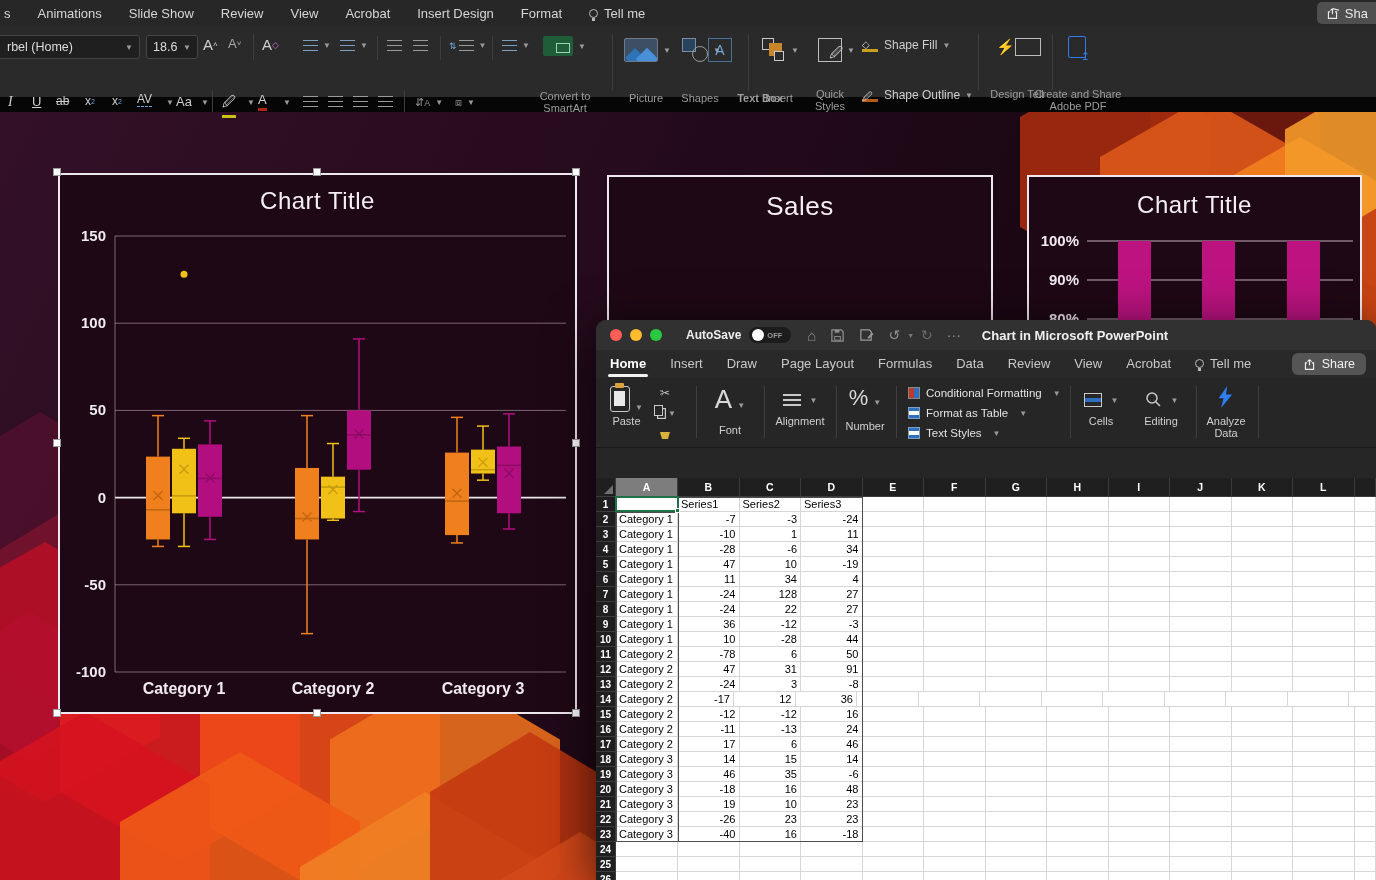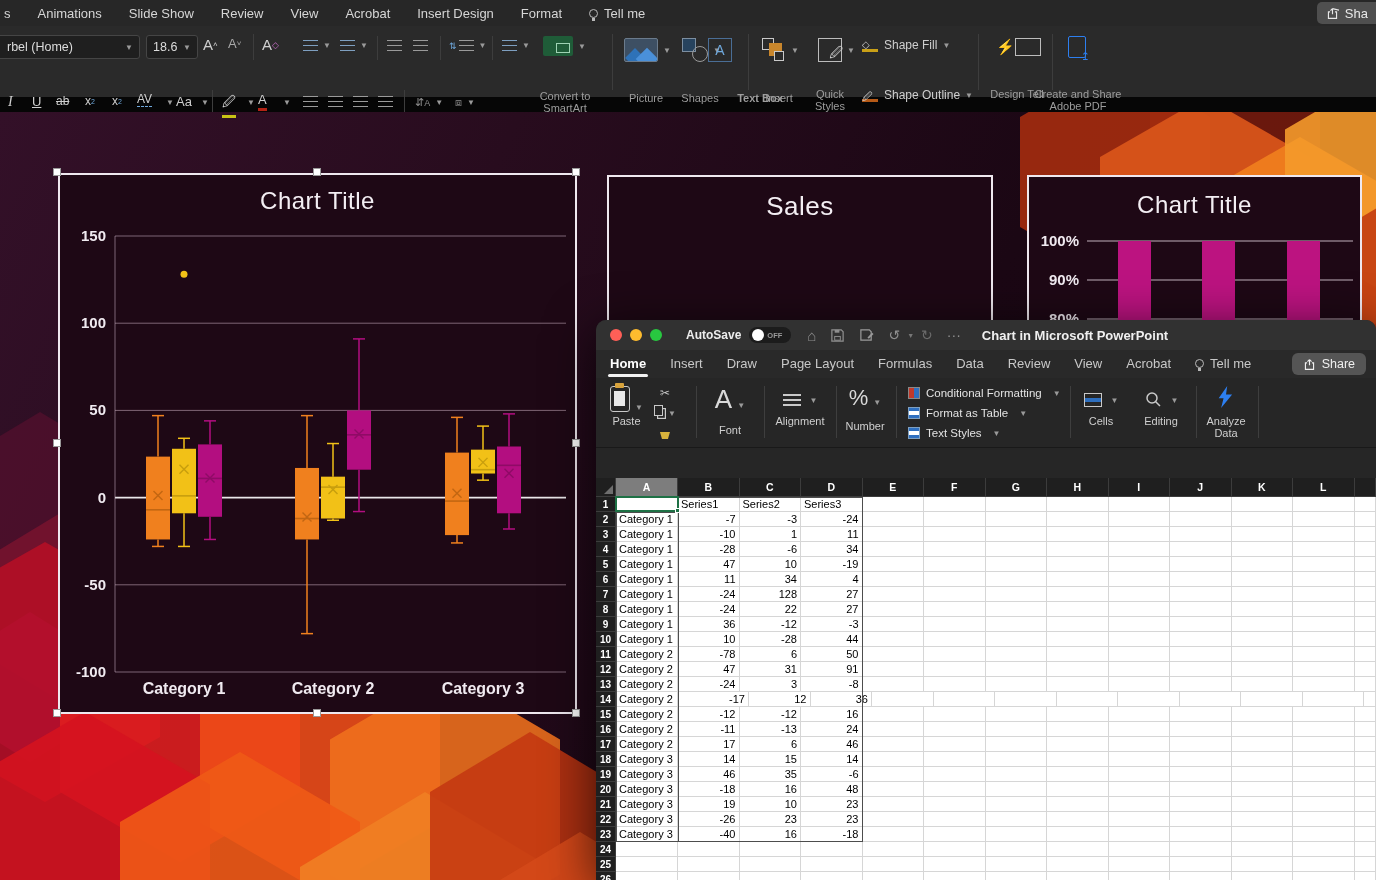--- a/index.html
+++ b/index.html
@@ -792,21 +792,21 @@
             <div class="cell" style="width: 61.5px;"></div>
             <div class="cell" style="width: 61.5px;"></div>
             <div class="cell" style="width: 61.5px;"></div>
             <div class="cell" style="width: 61.5px;"></div>
             <div class="cell" style="width: 61.5px;"></div>
             <div class="cell" style="flex: 1 1 0%;"></div>
           </div>
           <div class="sh-row">
             <div class="rowhdr">14</div>
             <div class="cell" style="width: 62px;">Category 2</div>
-            <div class="cell num" style="width: 71px;">-17</div>
+            <div class="cell num" style="width: 56px;">-17</div>
             <div class="cell num" style="width: 61.5px;">12</div>
             <div class="cell num" style="width: 61.5px;">36</div>
             <div class="cell" style="width: 61.5px;"></div>
             <div class="cell" style="width: 61.5px;"></div>
             <div class="cell" style="width: 61.5px;"></div>
             <div class="cell" style="width: 61.5px;"></div>
             <div class="cell" style="width: 61.5px;"></div>
             <div class="cell" style="width: 61.5px;"></div>
             <div class="cell" style="width: 61.5px;"></div>
             <div class="cell" style="width: 61.5px;"></div>

